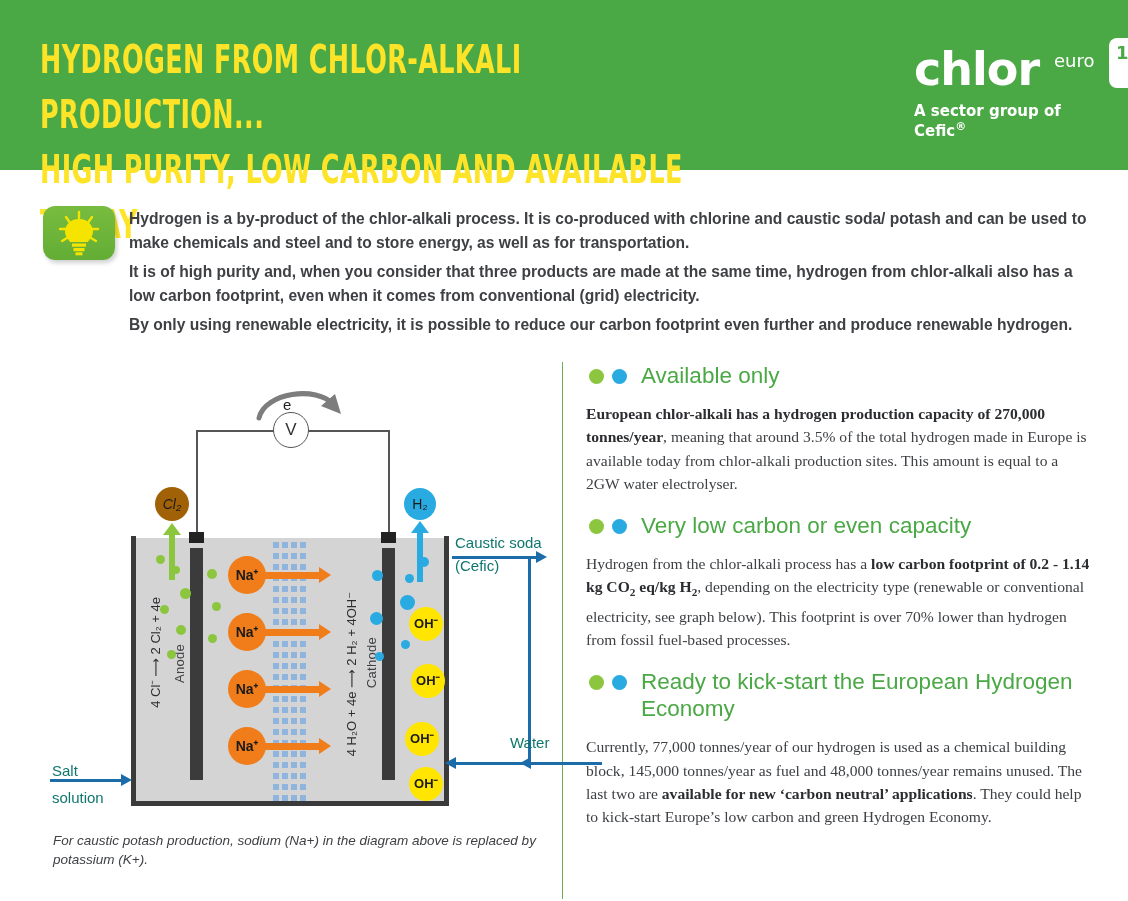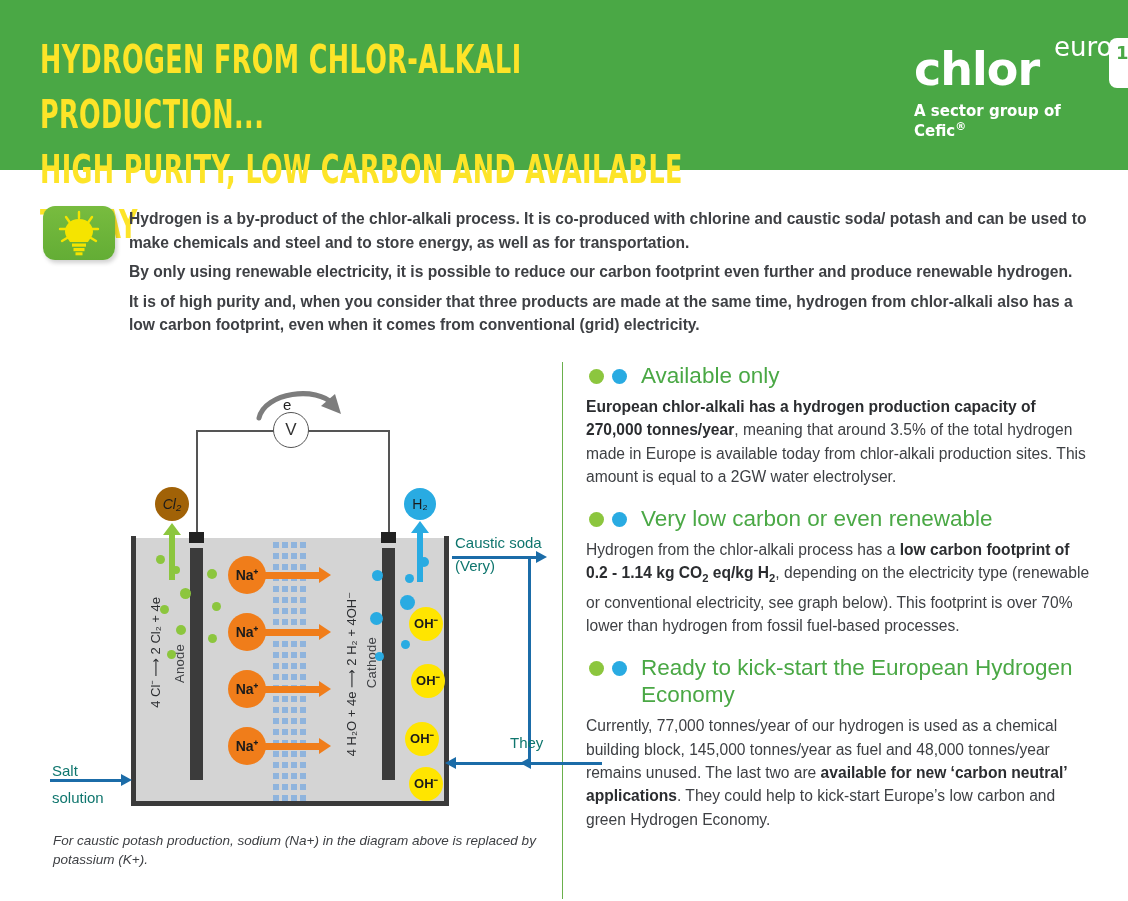--- a/index.html
+++ b/index.html
@@ -32,23 +32,23 @@
     position:absolute; right:24px; top:30px; width:200px; height:100px;
     color:#fff;
   }
   .logo-word {
     position:absolute; left:10px; top:16px;
     font-family:"DejaVu Sans", sans-serif;
     font-weight:bold; font-size:46px; line-height:46px;
     color:#ffffff; letter-spacing:-1px;
   }
   .logo-euro {
-    position:absolute; left:150px; top:6px;
+    position:absolute; left:150px; top:20px;
     font-family:"DejaVu Sans", sans-serif;
-    font-weight:normal; font-size:26px; line-height:22px; color:#ffffff;
+    font-weight:normal; font-size:18px; line-height:22px; color:#ffffff;
   }
   .logo-badge {
     position:absolute; left:205px; top:8px; width:44px; height:50px;
     background:#ffffff; border-radius:8px;
   }
   .logo-badge span{
     position:absolute; left:7px; top:4px;
     color:#4aa845; font-weight:bold; font-size:18px;
     font-family:"DejaVu Sans", sans-serif;
   }
@@ -84,22 +84,22 @@
   .rightcol { position:absolute; left:586px; top:362px; width:508px; }
   .sec { margin-bottom:17px; }
   .sec-head {
     position:relative; padding-left:55px;
     color:#4aa845; font-size:22.5px; line-height:27px; font-weight:normal;
   }
   .dot { position:absolute; width:15px; height:15px; border-radius:50%; top:7px; }
   .dot-green { left:3px; background:#8cc63e; }
   .dot-blue  { left:26px; background:#29abe2; }
   .sec-body {
-    margin-top:6px;
-    font-size:15.6px; line-height:23.3px; color:#3e4044;
+    margin-top:13px;
+    font-size:15.6px; line-height:23.3px; color:#3e4044;font-family:Liberation Serif, serif;
   }
   .sec-body b { font-weight:bold; color:#2b2d30; }
   sub { font-size:0.72em; }
 
   
   .diagram { position:absolute; left:0px; top:362px; width:562px; height:540px; }
   .cell-outer {
     position:absolute; left:131px; top:176px; width:318px; height:268px;
     border:2px solid #3a3a3a; background:#d4d4d4;
     border-top:none;
@@ -225,42 +225,42 @@
       </g>
       <path d="M25 9 C16 9 11 15.5 11 21.5 C11 26 14 28.5 16 32 L34 32 C36 28.5 39 26 39 21.5 C39 15.5 34 9 25 9 Z" fill="#f5e400"></path>
       <rect x="18" y="33.5" width="14" height="3.2" fill="#f5e400"></rect>
       <rect x="19.5" y="38" width="11" height="3.2" fill="#f5e400"></rect>
       <rect x="21.5" y="42.3" width="7" height="3" fill="#f5e400"></rect>
     </svg>
   </div>
 
   <div class="intro">
     <p>Hydrogen is a by-product of the chlor-alkali process. It is co-produced with chlorine and caustic soda/ potash and can be used to make chemicals and steel and to store energy, as well as for transportation.</p>
+    <p>It is of high purity and, when you consider that three products are made at the same time, hydrogen from chlor-alkali also has a low carbon footprint, even when it comes from conventional (grid) electricity.</p>
     <p>By only using renewable electricity, it is possible to reduce our carbon footprint even further and produce renewable hydrogen.</p>
-    <p>It is of high purity and, when you consider that three products are made at the same time, hydrogen from chlor-alkali also has a low carbon footprint, even when it comes from conventional (grid) electricity.</p>
   </div>
 
   <div class="vdivider"></div>
 
   <div class="rightcol">
 
     <div class="sec">
       <div class="sec-head">
         <span class="dot dot-green"></span>
         <span class="dot dot-blue"></span>
         <span>Available only</span>
       </div>
       <div class="sec-body"><b>European chlor-alkali has a hydrogen production capacity of 270,000 tonnes/year</b>, meaning that around 3.5% of the total hydrogen made in Europe is available today from chlor-alkali production sites. This amount is equal to a 2GW water electrolyser.</div>
     </div>
 
     <div class="sec">
       <div class="sec-head">
         <span class="dot dot-green"></span>
         <span class="dot dot-blue"></span>
-        <span>Very low carbon or even renewable</span>
+        <span>Very low carbon or even capacity</span>
       </div>
       <div class="sec-body">Hydrogen from the chlor-alkali process has a <b>low carbon footprint of 0.2 - 1.14 kg CO<sub>2</sub> eq/kg H<sub>2</sub></b>, depending on the electricity type (renewable or conventional electricity, see graph below). This footprint is over 70% lower than hydrogen from fossil fuel-based processes.</div>
     </div>
 
     <div class="sec">
       <div class="sec-head">
         <span class="dot dot-green"></span>
         <span class="dot dot-blue"></span>
         <span>Ready to kick-start the European Hydrogen Economy</span>
       </div>
@@ -438,26 +438,26 @@
     <div class="up-arrow" style="left:169px; top:172px; height:46px; background:#8cc63e; color:#8cc63e;"></div>
 
     <div class="gas gas-h" style="left:404px; top:126px;">
       <span>H₂</span>
     </div>
     <div class="up-arrow" style="left:417px; top:170px; height:50px; background:#29abe2; color:#29abe2;"></div>
 
     <div class="flowline flow-arrow-r" style="left:452px; top:194px; width:85px; height:2.5px;"></div>
     <div class="flowline" style="left:452px; top:194px; width:2.5px; height:1px;"></div>
     <div class="dlabel" style="left:455px; top:172px;">Caustic soda</div>
-    <div class="dlabel" style="left:455px; top:195px;">(Very)</div>
+    <div class="dlabel" style="left:455px; top:195px;">(Cefic)</div>
 
     <div class="flowline flow-arrow-l" style="left:530px; top:400px; width:72px; height:2.5px;"></div>
     <div class="flowline" style="left:528px; top:196px; width:2.5px; height:206px;"></div>
     <div class="flowline flow-arrow-l" style="left:455px; top:400px; width:75px; height:2.5px;"></div>
-    <div class="dlabel" style="left:510px; top:372px;">They</div>
+    <div class="dlabel" style="left:510px; top:372px;">Water</div>
 
     <div class="flowline flow-arrow-r" style="left:50px; top:417px; width:72px; height:2.5px;"></div>
     <div class="dlabel" style="left:52px; top:400px;">Salt</div>
     <div class="dlabel" style="left:52px; top:427px;">solution</div>
   </div>
 
   <div class="footnote">For caustic potash production, sodium (Na+) in the diagram above is replaced by potassium (K+).</div>
 
 </div>
 

